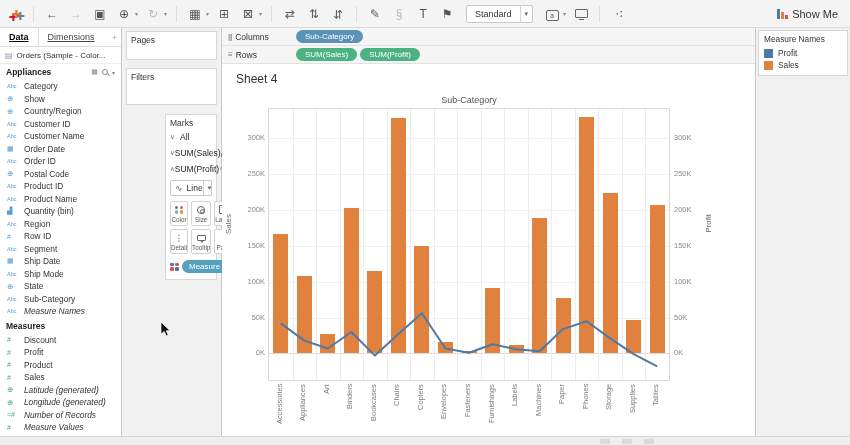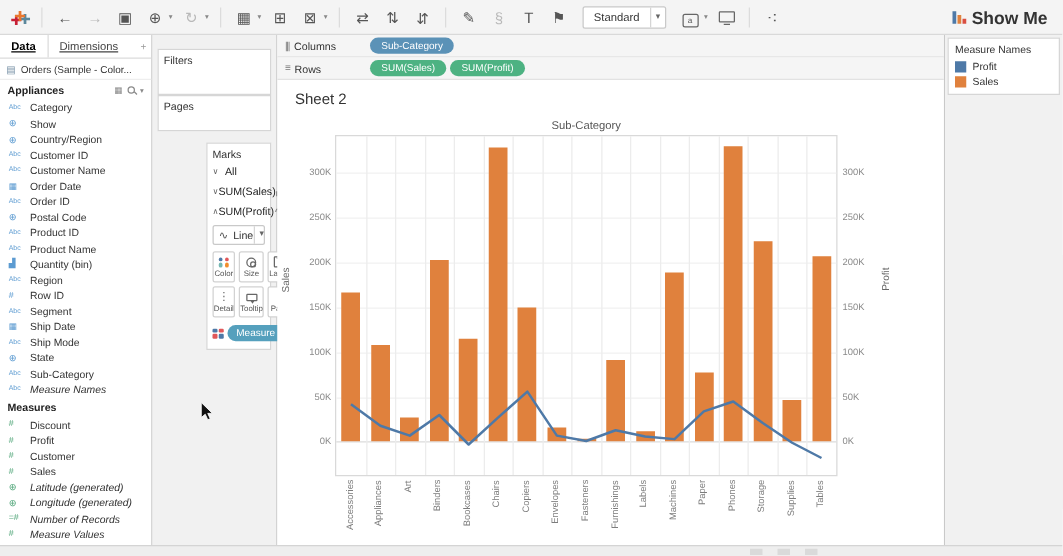--- a/index.html
+++ b/index.html
@@ -21,21 +21,21 @@
   .labels-ic { display:inline-block; width:13px; height:11px; border:1px solid #666; border-radius:2px; font-size:6.5px; line-height:9px; text-align:center; color:#555; }
   .monitor-ic { display:inline-block; width:13px; height:9px; border:1px solid #666; border-radius:1px; position:relative; }
   .monitor-ic::after { content:""; position:absolute; left:3px; right:3px; bottom:-3px; height:2px; border-bottom:1px solid #666; }
   .share-ic { display:inline-block; transform:rotate(-90deg); font-size:11px; color:#555; }
   .showme { margin-left:auto; display:flex; align-items:center; gap:4px; padding-right:4px; }
   .showme-ic { display:flex; align-items:flex-end; gap:1px; height:10px; }
   .showme-ic i { display:block; width:3px; background:#d94f41; }
   .showme-ic i:nth-child(1){ height:10px; background:#4e79a7; }
   .showme-ic i:nth-child(2){ height:7px; background:#e0813d; }
   .showme-ic i:nth-child(3){ height:4px; background:#d94f41; }
-  .showme-label { font-size:14px; color:#333;font-weight:bold; }
+  .showme-label { font-size:11px; color:#333; }
 
   
   .main { display:flex; height:408px; }
 
   
   .data-pane { width:122px; background:#fff; border-right:1px solid #c9c9c9; display:flex; flex-direction:column; }
   .dp-tabs { display:flex; align-items:center; height:19px; border-bottom:1px solid #dcdcdc; }
   .dp-tab { font-size:9px; padding:0 9px; line-height:18px; color:#444;text-decoration:underline; }
   .dp-tab.active { font-weight:bold; color:#000; border-right:1px solid #dcdcdc; }
   .dp-pin { margin-left:auto; margin-right:4px; color:#999; font-size:8px; }
@@ -294,21 +294,21 @@
           <div class="field-row">
             <span class="f-ic t-number green">#</span>
             <span class="f-label">Discount</span>
           </div>
           <div class="field-row">
             <span class="f-ic t-number green">#</span>
             <span class="f-label">Profit</span>
           </div>
           <div class="field-row">
             <span class="f-ic t-number green">#</span>
-            <span class="f-label">Customer</span>
+            <span class="f-label">Product</span>
           </div>
           <div class="field-row">
             <span class="f-ic t-number green">#</span>
             <span class="f-label">Sales</span>
           </div>
           <div class="field-row">
             <span class="f-ic t-geo green">⊕</span>
             <span class="f-label italic">Latitude (generated)</span>
           </div>
           <div class="field-row">
@@ -320,25 +320,25 @@
             <span class="f-label italic">Number of Records</span>
           </div>
           <div class="field-row">
             <span class="f-ic t-number green">#</span>
             <span class="f-label italic">Measure Values</span>
           </div>
         </div>
     </div>
 
     <div class="shelf-col">
+      <div class="card pages">
+        <div class="card-title">Pages</div>
+      </div>
       <div class="card filters">
         <div class="card-title">Filters</div>
-      </div>
-      <div class="card pages">
-        <div class="card-title">Pages</div>
       </div>
       <div class="card marks">
         <div class="card-title">Marks</div>
         <div id="marks-items">
             <div class="mark-row">
               <span class="mark-chev">∨</span>
               <span class="mark-label">All</span>
             </div>
             <div class="mark-row">
               <span class="mark-chev">∨</span>
@@ -425,21 +425,21 @@
         <span class="shelf-label">
           <span class="sh-ic">≡</span>
           <span class="sh-tx">Rows</span>
         </span>
         <span class="shelf-pills" id="rows-pills">
             <span class="pill meas">SUM(Sales)</span>
             <span class="pill meas">SUM(Profit)</span>
           </span>
       </div>
       <div class="sheet-content">
-        <div class="sheet-title">Sheet 2</div>
+        <div class="sheet-title">Sheet 4</div>
         <div class="chart-title">Sub-Category</div>
         <div class="axis-title left">Sales</div>
         <div class="axis-title right">Profit</div>
         <div class="yticks-left" id="yt-left">
             <div class="ytick" style="top: 240.474px;">0K</div>
             <div class="ytick" style="top: 204.627px;">50K</div>
             <div class="ytick" style="top: 168.78px;">100K</div>
             <div class="ytick" style="top: 132.934px;">150K</div>
             <div class="ytick" style="top: 97.0873px;">200K</div>
             <div class="ytick" style="top: 61.2407px;">250K</div>

